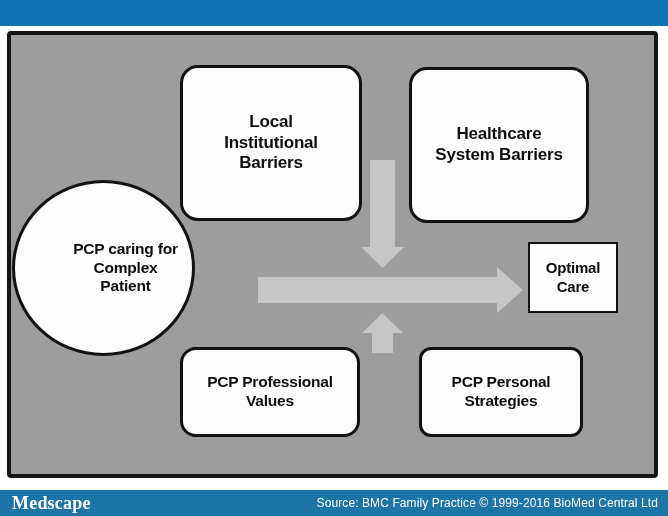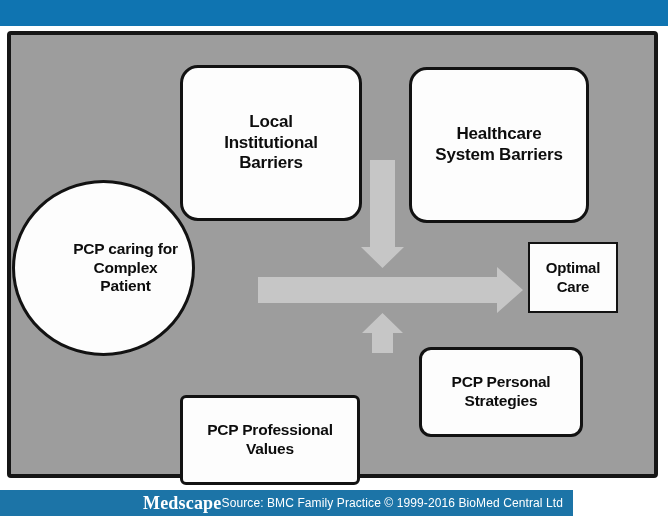--- a/index.html
+++ b/index.html
@@ -75,39 +75,38 @@
   .node-optimal {
     left: 517px; top: 207px;
     width: 90px; height: 71px;
     border: 2px solid #121212;
     border-radius: 0;
     font-size: 15px;
   }
   .node-professional {
     left: 169px; top: 312px;
     width: 180px; height: 90px;
-    border-radius: 6px;
+    border-radius: 16px;
     font-size: 15.5px;
-    margin-top: 48px;
   }
   .node-personal {
     left: 408px; top: 312px;
     width: 164px; height: 90px;
     border-radius: 12px;
     font-size: 15.5px;
   }
 
   .footer-bar {
     position: absolute;
     left: 0; top: 490px;
-    width: 573px; height: 26px;
+    width: 668px; height: 26px;
     background: #1c74a7;
     display: flex;
     align-items: center;
-    justify-content: flex-end;
+    justify-content: space-between;
     padding: 0 10px 0 12px;
   }
   .footer-logo {
     color: #ffffff;
     font-family: "Liberation Serif", serif;
     font-weight: 600;
     font-size: 18px;
     letter-spacing: 0.2px;
   }
   .footer-source {

